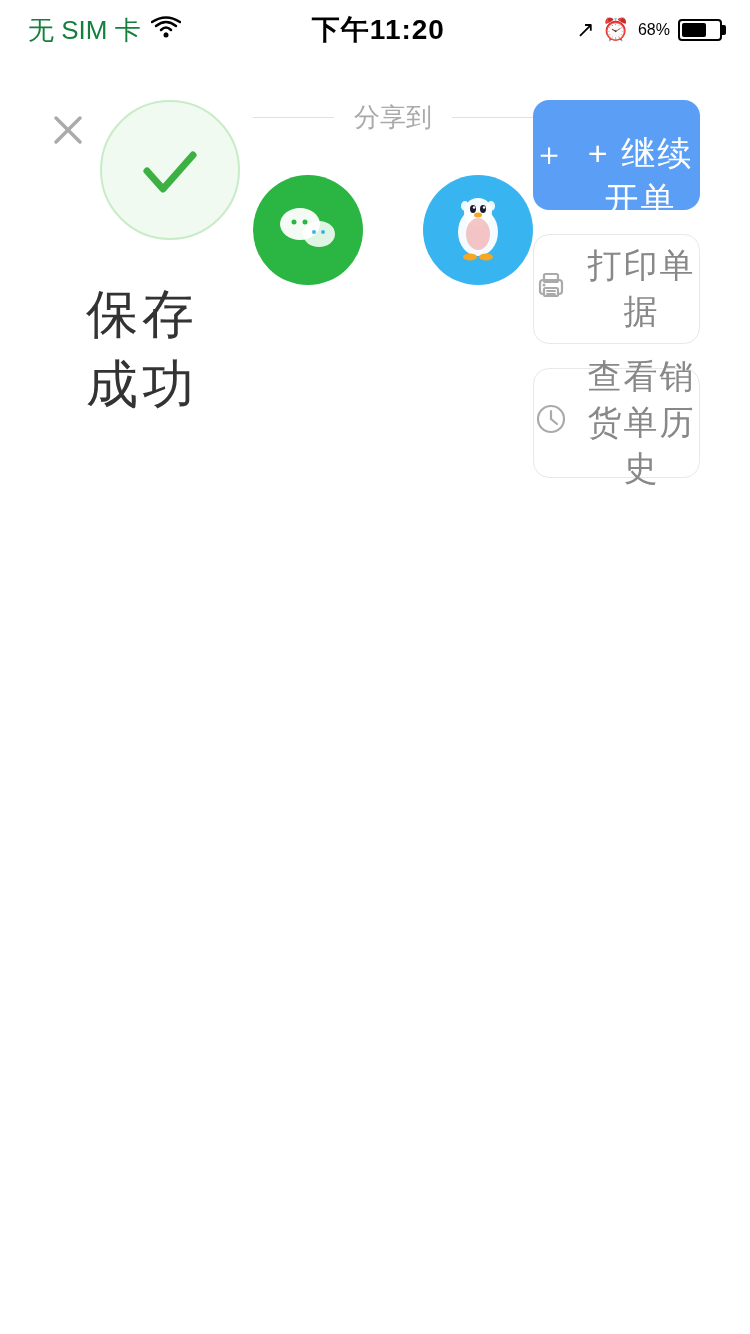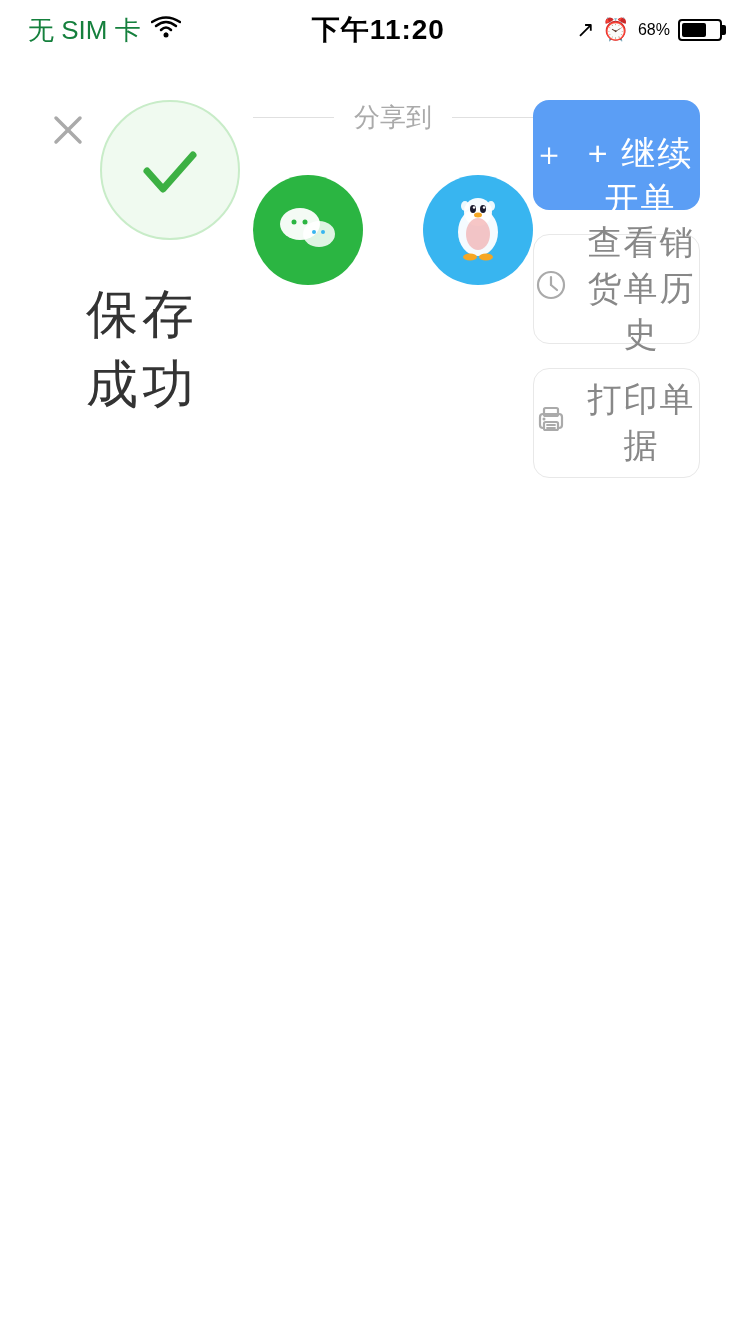--- a/index.html
+++ b/index.html
@@ -302,41 +302,41 @@
         </svg>
       </div>
     </div>
   </div>
 
   <div class="action-buttons">
 
     <button class="btn btn-primary">
       <span class="btn-icon">＋</span>
       <span style="letter-spacing:2px;margin-top:44px;">+ 继续开单</span>
-    </button>
-
-    <button class="btn btn-secondary">
-      <span class="btn-icon">
-        <svg width="34" height="34" viewBox="0 0 34 34" fill="none">
-          <circle cx="17" cy="17" r="13" stroke="#aaa" stroke-width="2.2" fill="none"></circle>
-          <line x1="17" y1="9" x2="17" y2="17" stroke="#aaa" stroke-width="2.2" stroke-linecap="round"></line>
-          <line x1="17" y1="17" x2="23" y2="22" stroke="#aaa" stroke-width="2.2" stroke-linecap="round"></line>
-        </svg>
-      </span>
-      <span style="letter-spacing:2px;">查看销货单历史</span>
     </button>
 
     <button class="btn btn-secondary">
       <span class="btn-icon">
         <svg width="34" height="34" viewBox="0 0 34 34" fill="none">
           <rect x="6" y="12" width="22" height="14" rx="3" stroke="#aaa" stroke-width="2.2" fill="none"></rect>
           <rect x="10" y="6" width="14" height="8" rx="1.5" stroke="#aaa" stroke-width="2.2" fill="none"></rect>
           <rect x="10" y="20" width="14" height="8" rx="1.5" stroke="#aaa" stroke-width="2.2" fill="white"></rect>
           <line x1="13" y1="23" x2="21" y2="23" stroke="#aaa" stroke-width="1.8" stroke-linecap="round"></line>
           <line x1="13" y1="26" x2="21" y2="26" stroke="#aaa" stroke-width="1.8" stroke-linecap="round"></line>
           <circle cx="10" cy="17" r="1.5" fill="#aaa"></circle>
         </svg>
       </span>
       <span style="letter-spacing:2px;">打印单据</span>
     </button>
+
+    <button class="btn btn-secondary">
+      <span class="btn-icon">
+        <svg width="34" height="34" viewBox="0 0 34 34" fill="none">
+          <circle cx="17" cy="17" r="13" stroke="#aaa" stroke-width="2.2" fill="none"></circle>
+          <line x1="17" y1="9" x2="17" y2="17" stroke="#aaa" stroke-width="2.2" stroke-linecap="round"></line>
+          <line x1="17" y1="17" x2="23" y2="22" stroke="#aaa" stroke-width="2.2" stroke-linecap="round"></line>
+        </svg>
+      </span>
+      <span style="letter-spacing:2px;">查看销货单历史</span>
+    </button>
   </div>
 
 </div>
 
 </body></html>

